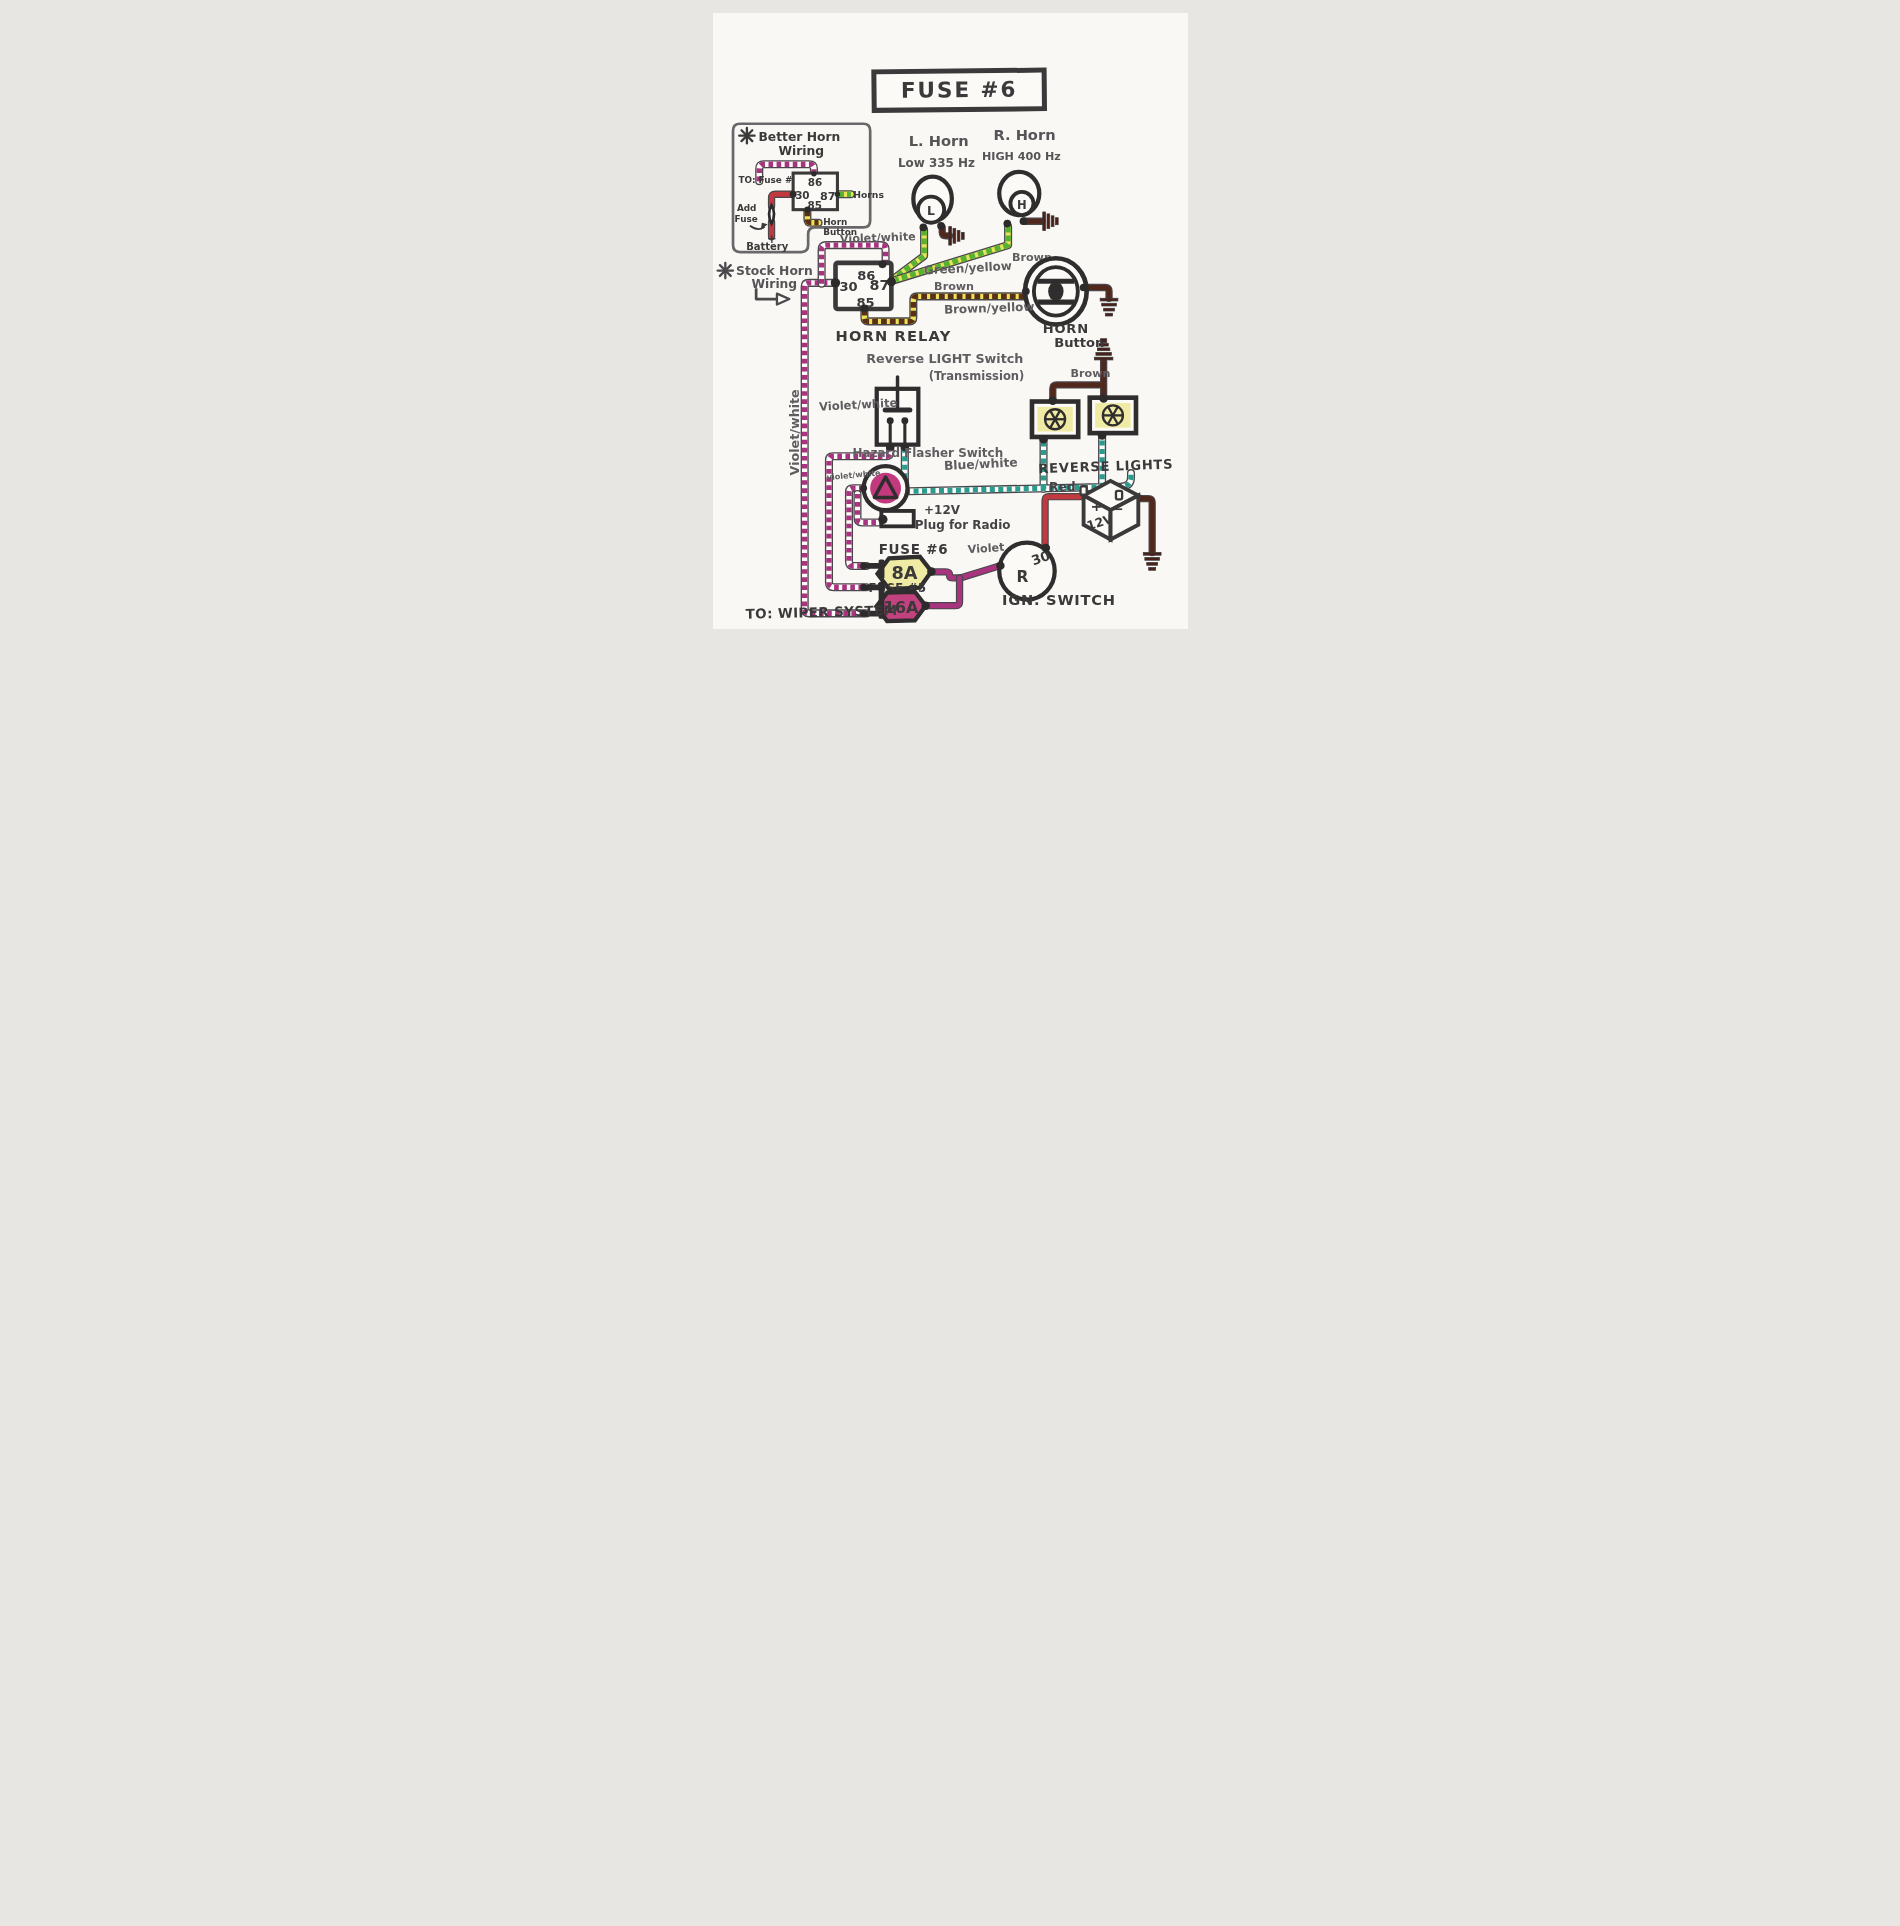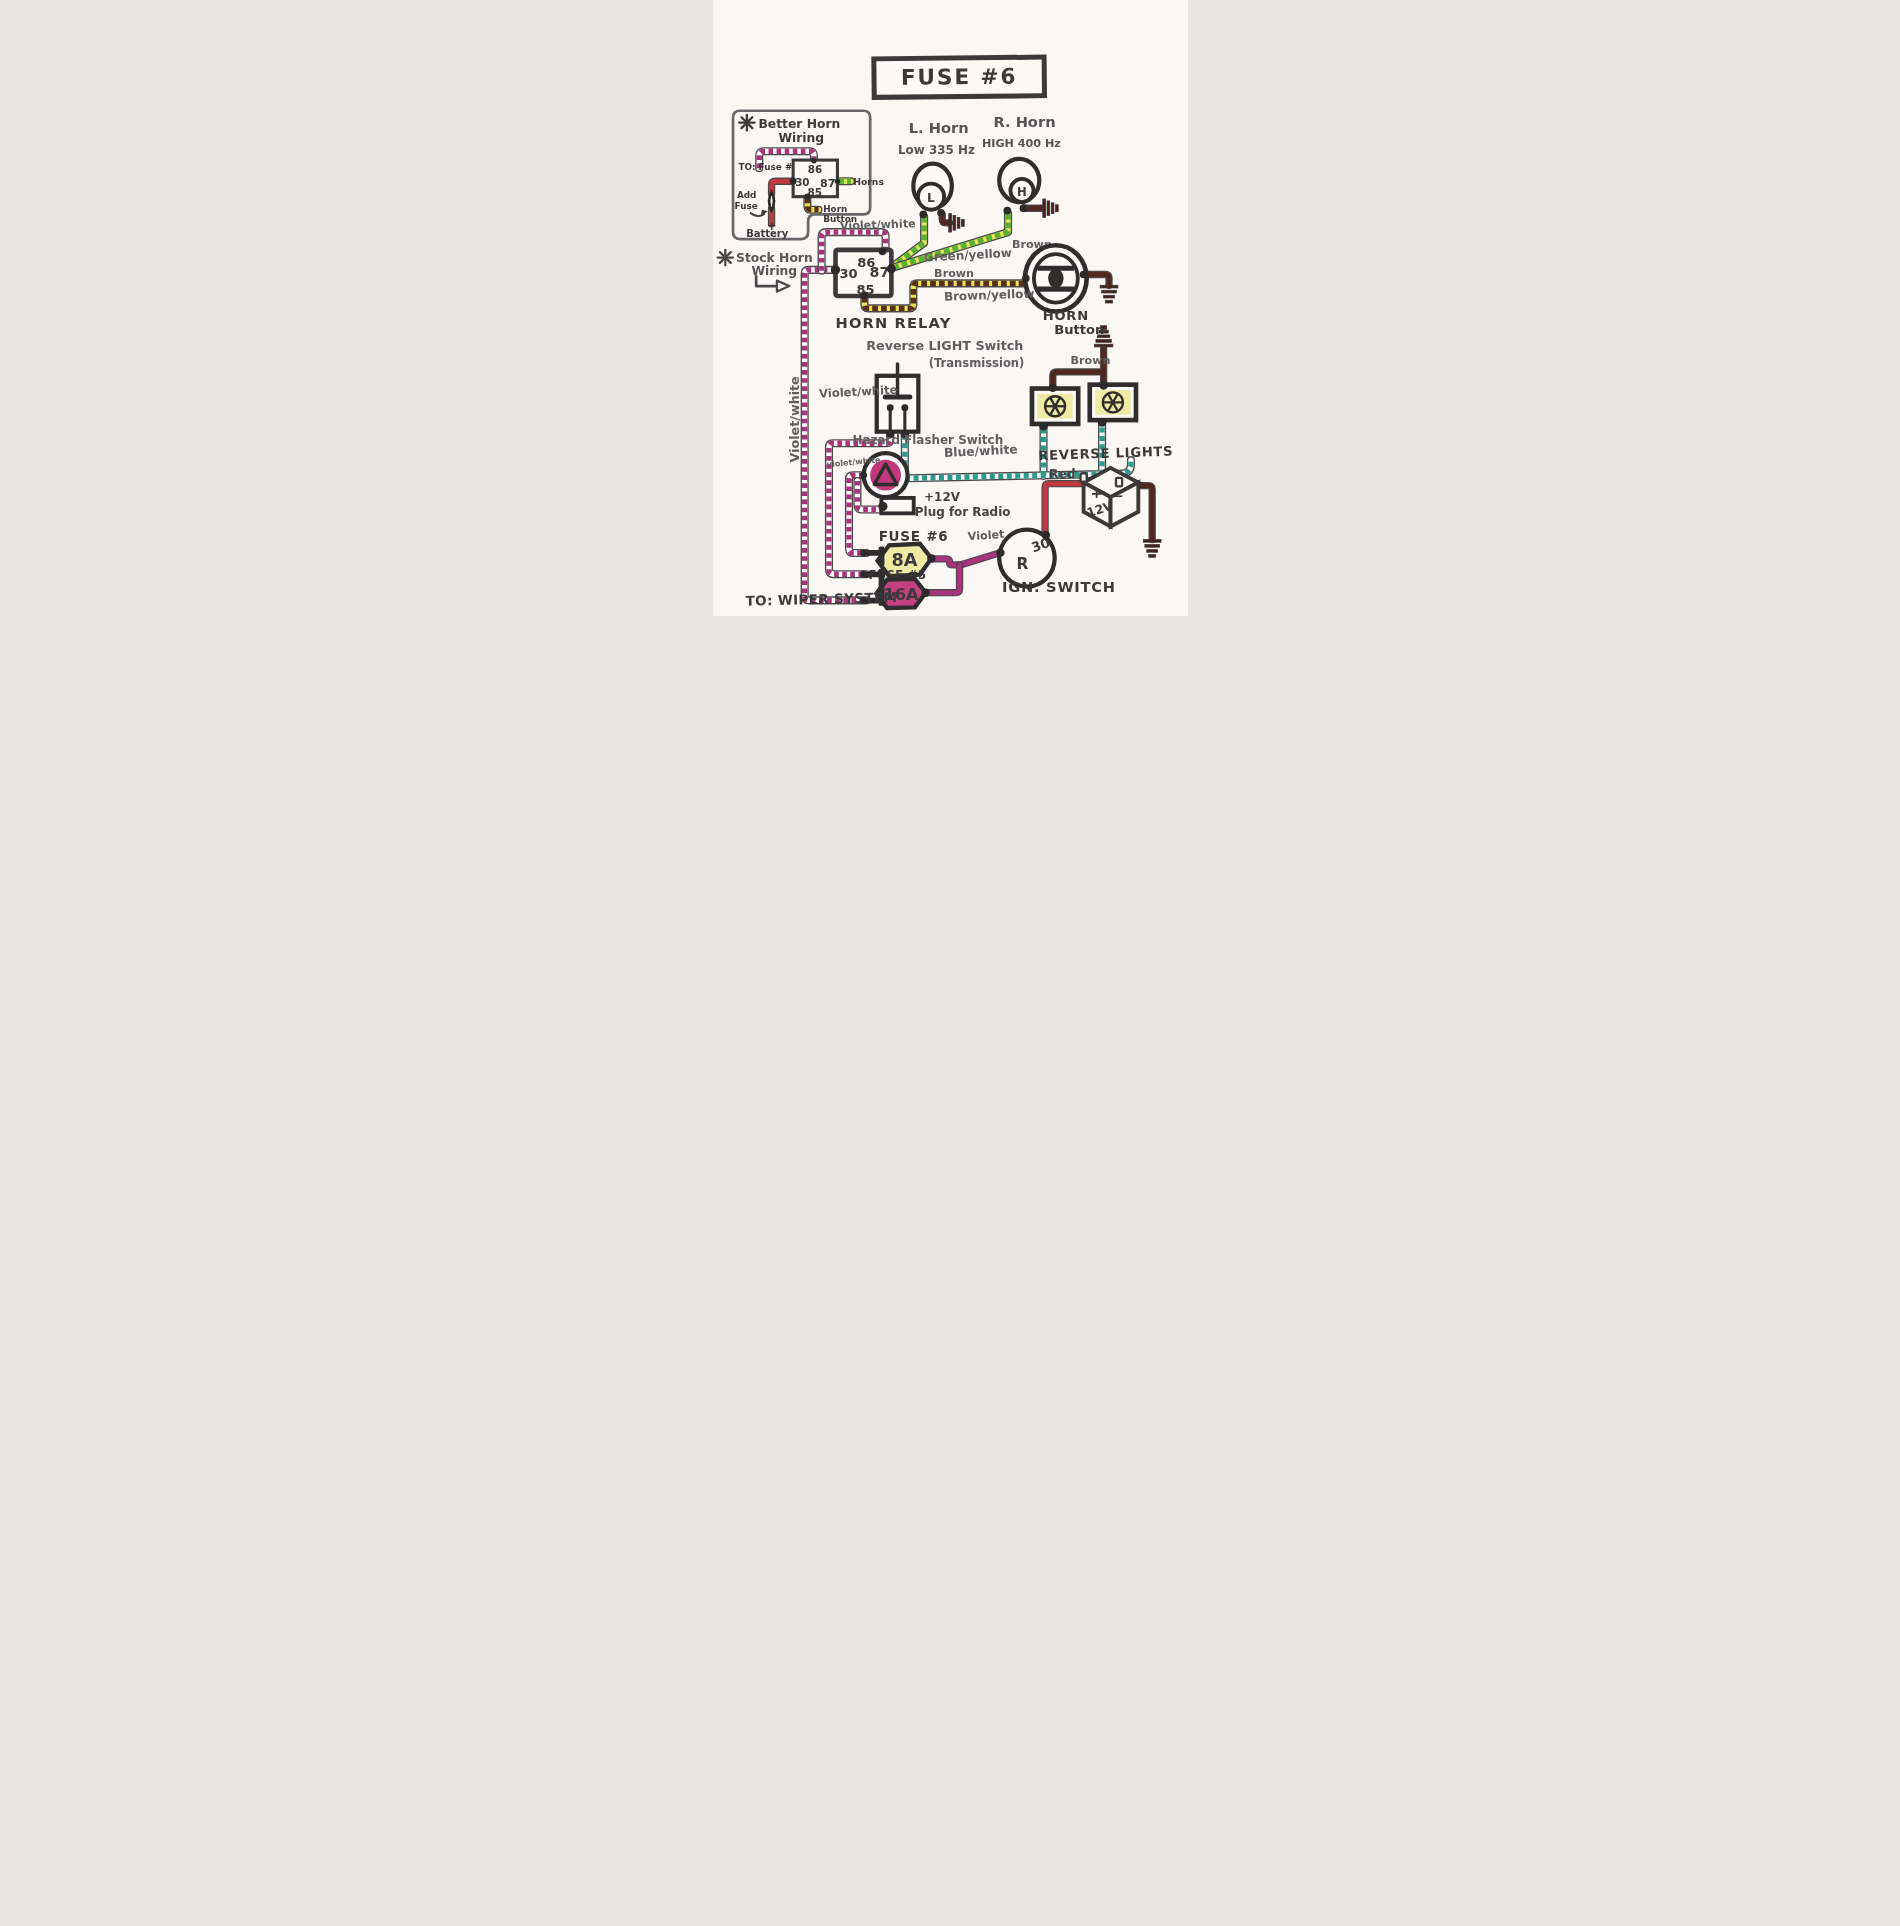--- a/index.html
+++ b/index.html
@@ -1,16 +1,16 @@
 <!DOCTYPE html>
 <html style="font-size:6.2px"><head>
 <meta charset="utf-8">
 <style>
   html,body{margin:0;padding:0;background:#e8e6e2;}
-  #page{position:relative;width:475px;height:616px;margin:0 auto;background:#f9f8f4;overflow:hidden;}
+  #page{position:relative;width:475px;height:616px;margin:13px auto;background:#f9f8f4;overflow:hidden;}
   svg{position:absolute;left:0;top:0;}
   text{font-family:"DejaVu Sans","Liberation Sans",sans-serif;}
   .ink{fill:#3b393a;font-weight:bold;}
   .inkdark{fill:#454245;font-weight:bold;}
   .pencil{fill:#605d61;font-weight:bold;}
   .graym{fill:#575457;font-weight:bold;}
   
   .ol{fill:none;stroke:#4b484c;stroke-width:21;stroke-linecap:round;stroke-linejoin:round;}
   .ol-s{fill:none;stroke:#4b484c;stroke-width:19;stroke-linecap:round;stroke-linejoin:round;}
   .base-w{fill:none;stroke:#fdfcfa;stroke-width:14;stroke-linecap:round;stroke-linejoin:round;}

